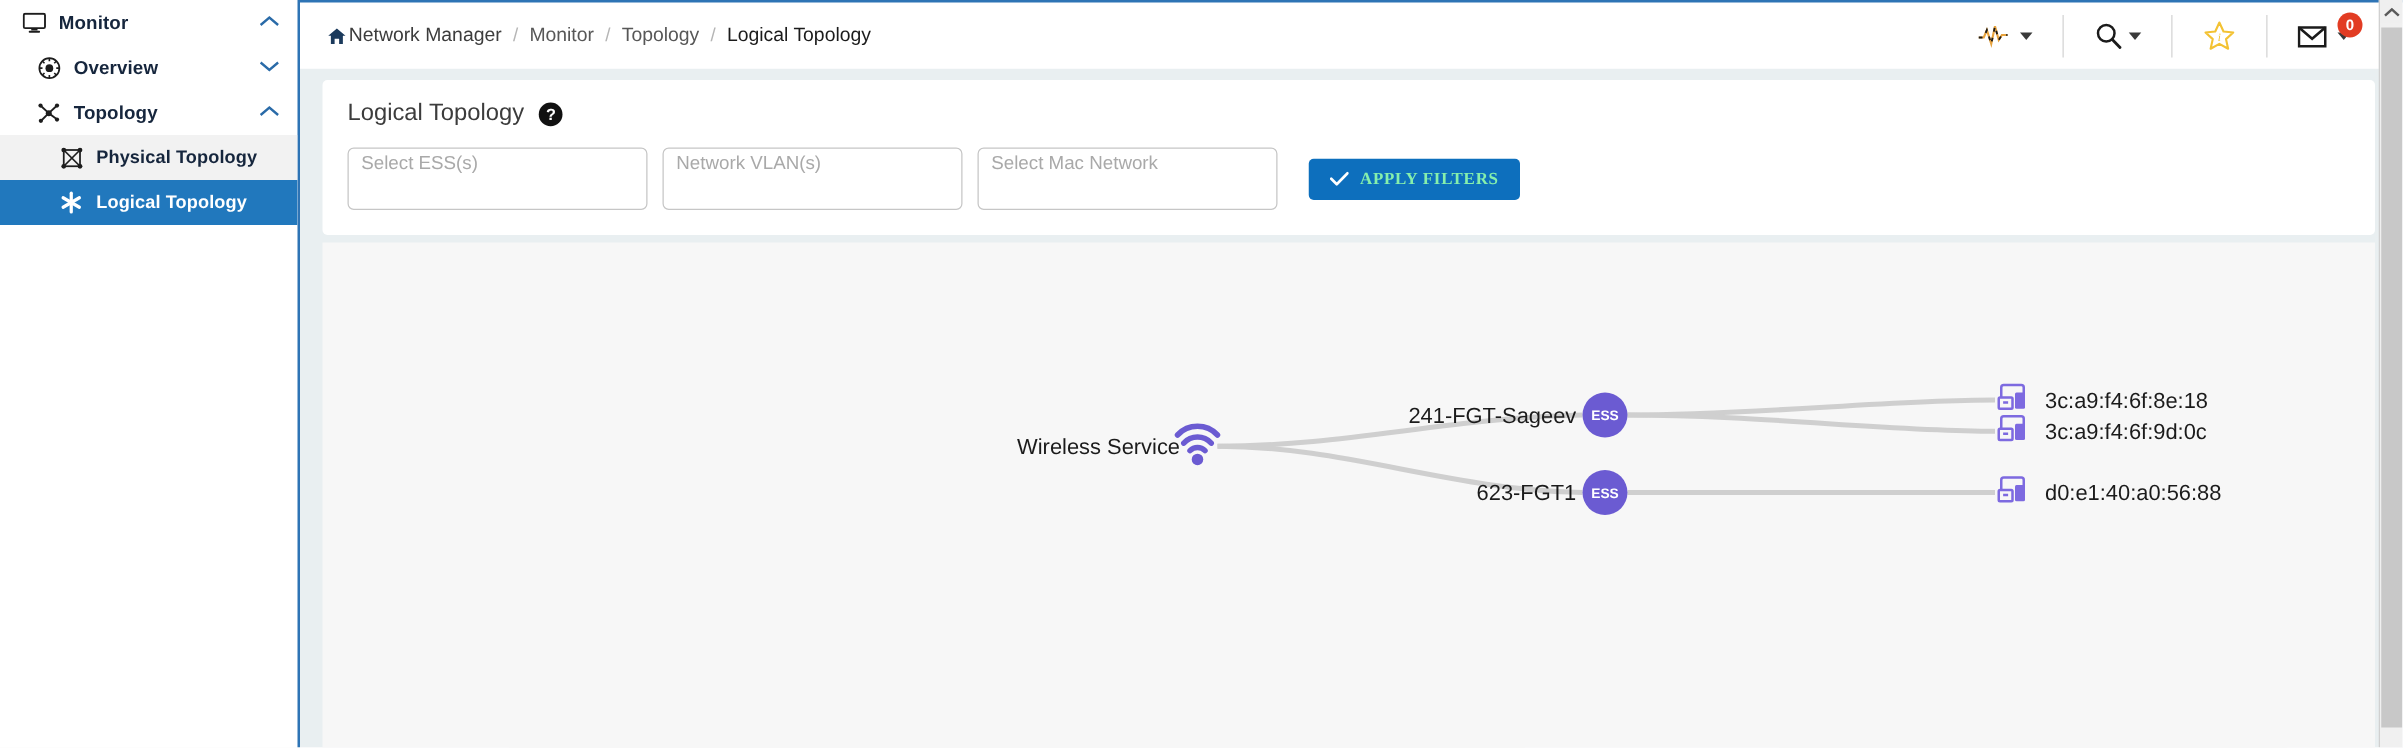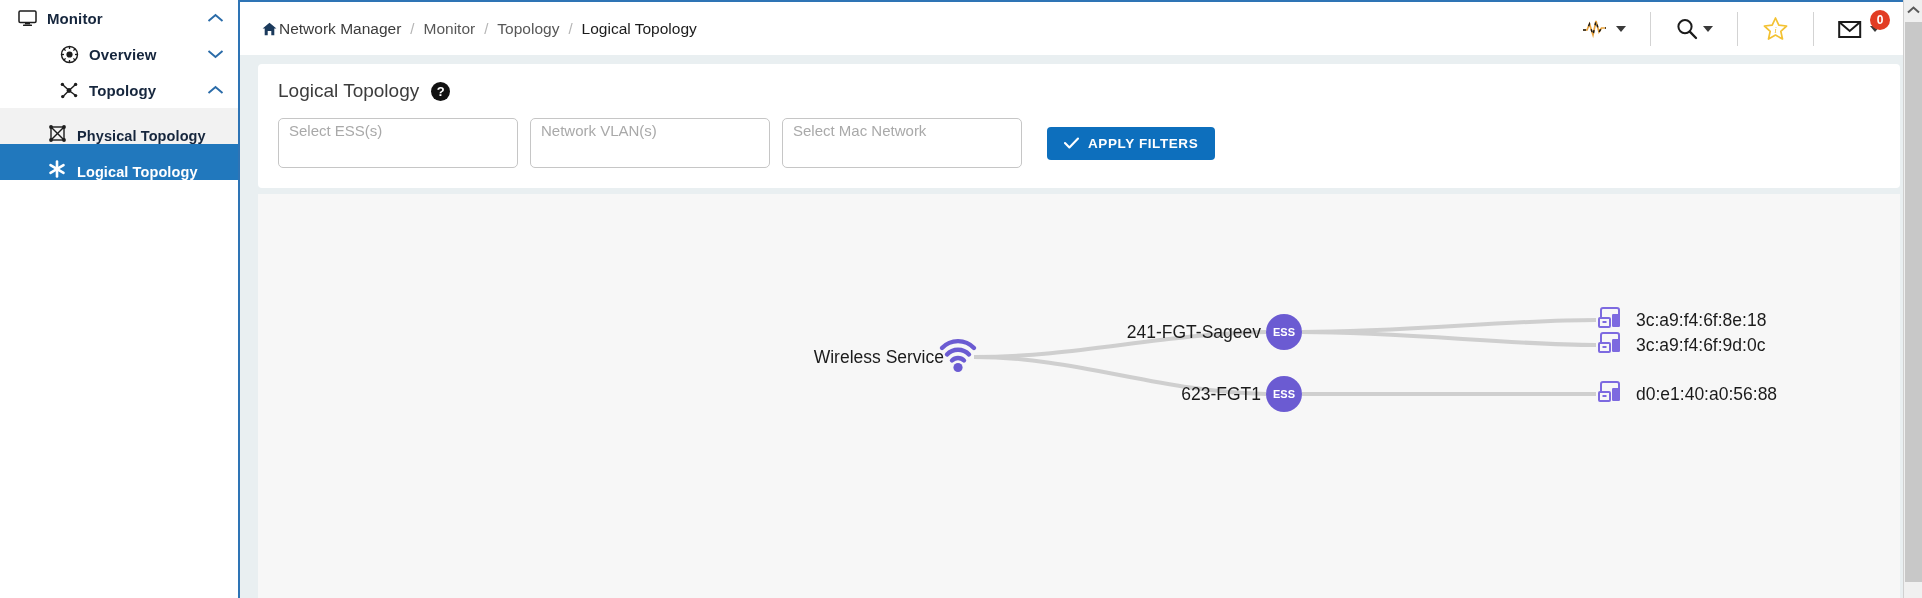--- a/index.html
+++ b/index.html
@@ -18,22 +18,22 @@
     border-right: 2px solid #2e74b5;
     position: relative; flex: 0 0 240px;
     overflow: hidden;
   }
   .nav-row {
     display: flex; align-items: center;
     height: 36px; position: relative;
     cursor: pointer; user-select: none;
   }
   .nav-row.lvl0 { padding-left: 14px; }
-  .nav-row.lvl1 { padding-left: 16px; margin-left: 40px; }
-  .nav-row.lvl2 { padding-left: 44px; align-items: flex-end; }
+  .nav-row.lvl1 { padding-left: 26px; }
+  .nav-row.lvl2 { padding-left: 44px; }
   .nav-ico {
     width: 26px; height: 22px; flex: 0 0 26px;
     display: flex; align-items: center; justify-content: center;
     color: #1d1d1d;
   }
   .nav-label {
     font-size: 15px; color: #16263d; font-weight: 700;
     margin-left: 7px; white-space: nowrap; letter-spacing: .1px;
   }
   .nav-row.lvl2 .nav-label { font-size: 14.5px; }
@@ -92,25 +92,25 @@
   #filter-row { display: flex; align-items: center; gap: 12px; }
   .filter-box {
     width: 240px; height: 50px;
     border: 1px solid #c6c6c6; border-radius: 5px;
     background: #fff; display: flex; align-items: flex-start;
     padding: 4px 4px 0 10px; cursor: text;
   }
   .filter-ph { font-size: 15px; color: #a9a9a9; line-height: 1; }
   #apply-btn {
     margin-left: 13px; height: 33px;
-    background: #0d6fbd; color: #ffffff; border: none; border-radius: 4px;
+    background: #0d6fbd; color: #86efac; border: none; border-radius: 4px;
     font-size: 13.5px; font-weight: 700; letter-spacing: .6px;
     display: flex; align-items: center; gap: 9px;
     padding: 0 17px; cursor: pointer;
-    font-family: Liberation Sans, sans-serif;
+    font-family: Liberation Serif, serif;
   }
 
   
   #canvas {
     margin: 6px 22px 0 18px; height: 420px;
     background: #f7f7f7; position: relative; overflow: hidden;
   }
   #topo-svg { position: absolute; inset: 0; width: 100%; height: 100%; }
   .nlabel { font-family: "Liberation Sans", sans-serif; font-size: 17.5px; fill: #1b1b1b; }
   .ess-txt { font-family: "Liberation Sans", sans-serif; font-size: 11px; font-weight: 700; fill: #ffffff; }

